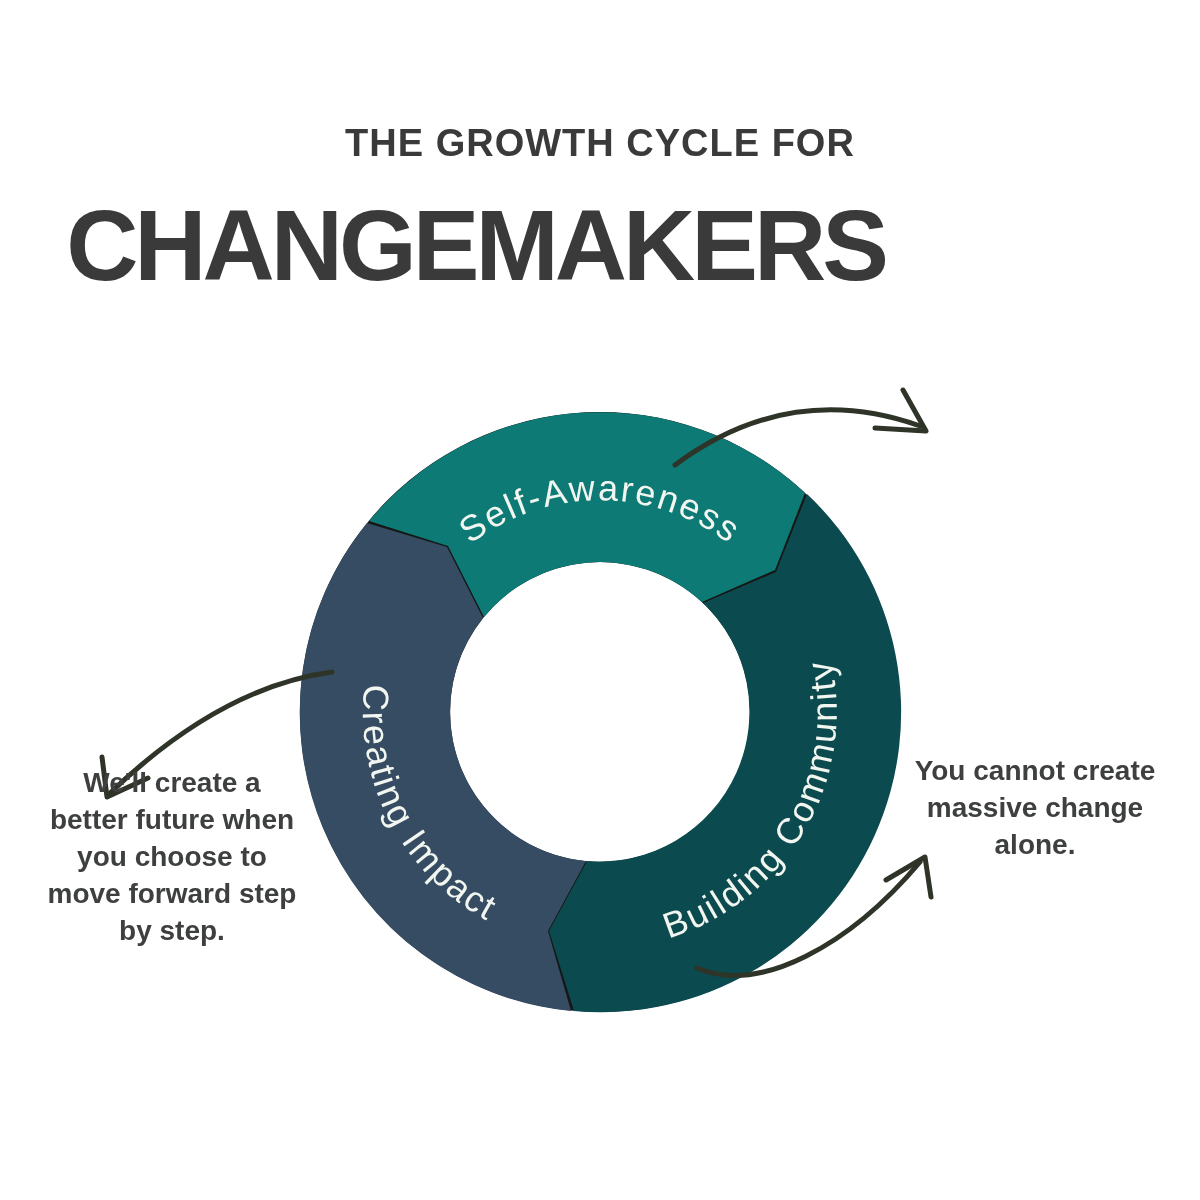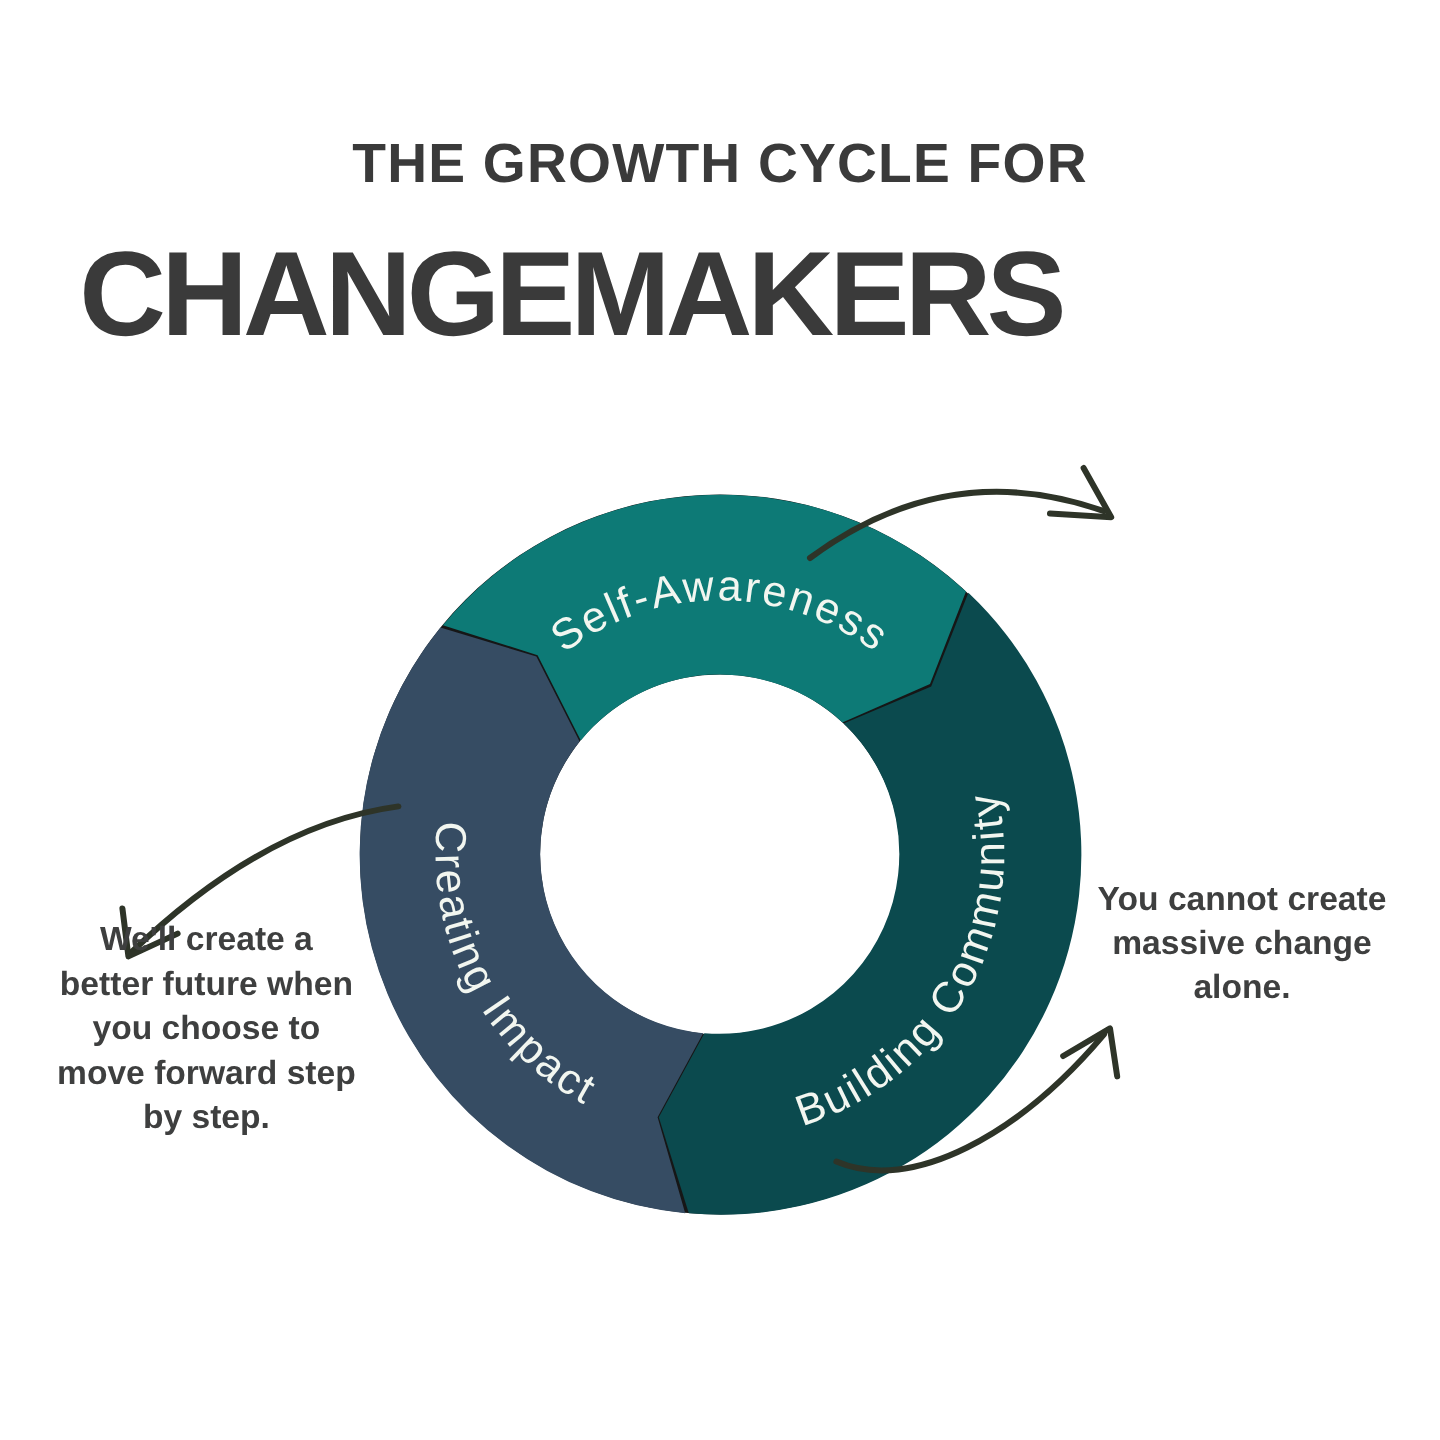--- a/index.html
+++ b/index.html
@@ -1,26 +1,26 @@
 <!DOCTYPE html>
 <html><head>
 <meta charset="utf-8">
 <style>
   html,body{margin:0;padding:0;background:#ffffff;}
   .canvas{position:relative;width:1200px;height:1200px;background:#ffffff;overflow:hidden;
           font-family:"Liberation Sans",sans-serif;}
-  .kicker{position:absolute;left:0;top:109px;width:1200px;text-align:center;
-          font-size:46px;font-weight:700;letter-spacing:1px;color:#3a3a3a;}
+  .kicker{position:absolute;left:0;top:122px;width:1200px;text-align:center;
+          font-size:38px;font-weight:700;letter-spacing:1px;color:#3a3a3a;}
   .main-title{position:absolute;left:0;top:188px;width:951px;text-align:center;margin:0;
           font-size:100px;font-weight:700;letter-spacing:-4px;color:#3a3a3a;}
   svg.diagram{position:absolute;left:0;top:0;}
   .note{position:absolute;white-space:pre-line;text-align:center;
         font-size:28px;line-height:37px;font-weight:700;color:#3e3f3f;}
   .note-tr{left:860px;top:438px;width:305px;}
-  .note-br{left:885px;top:730px;width:300px;text-align:center;}
+  .note-br{left:885px;top:752px;width:300px;text-align:center;}
   .note-l{left:22px;top:764px;width:300px;}
   .seg-label{font-family:"Liberation Sans",sans-serif;font-size:36px;letter-spacing:2px;}
 </style>
 </head>
 <body>
 
 <div class="canvas">
 
   <div class="kicker">THE GROWTH CYCLE FOR</div>
   <h1 class="main-title">CHANGEMAKERS</h1>

